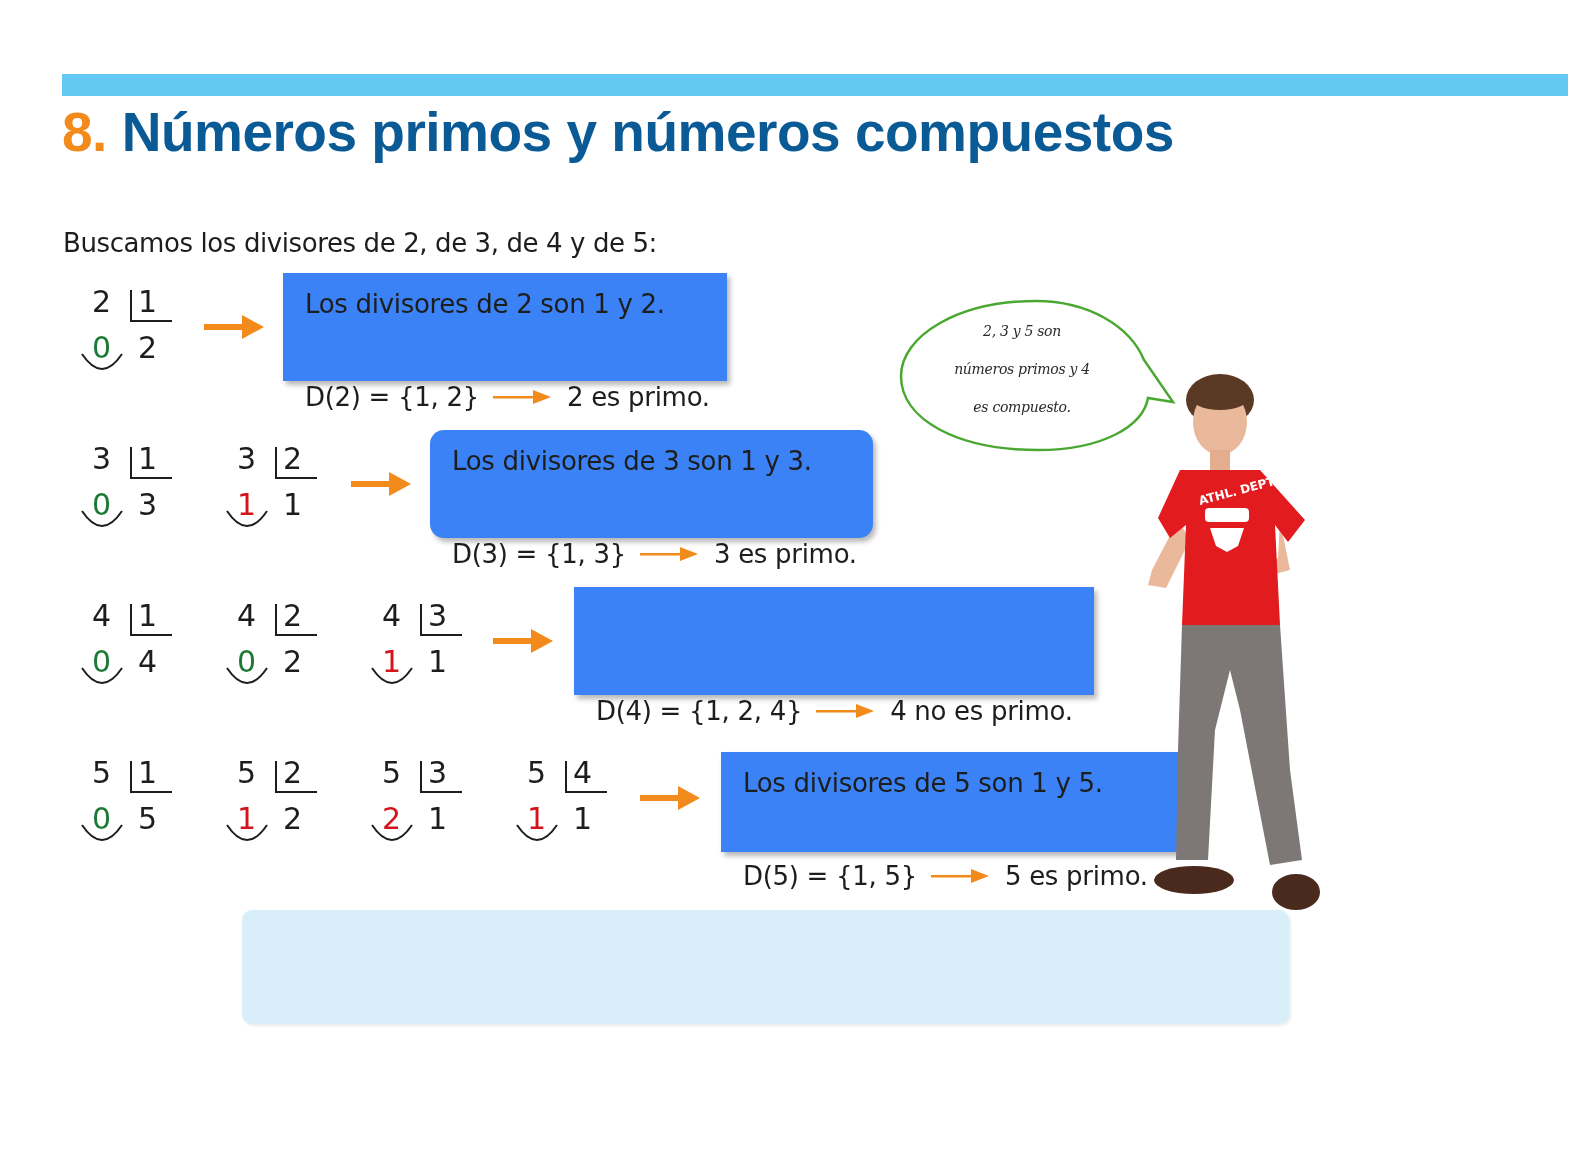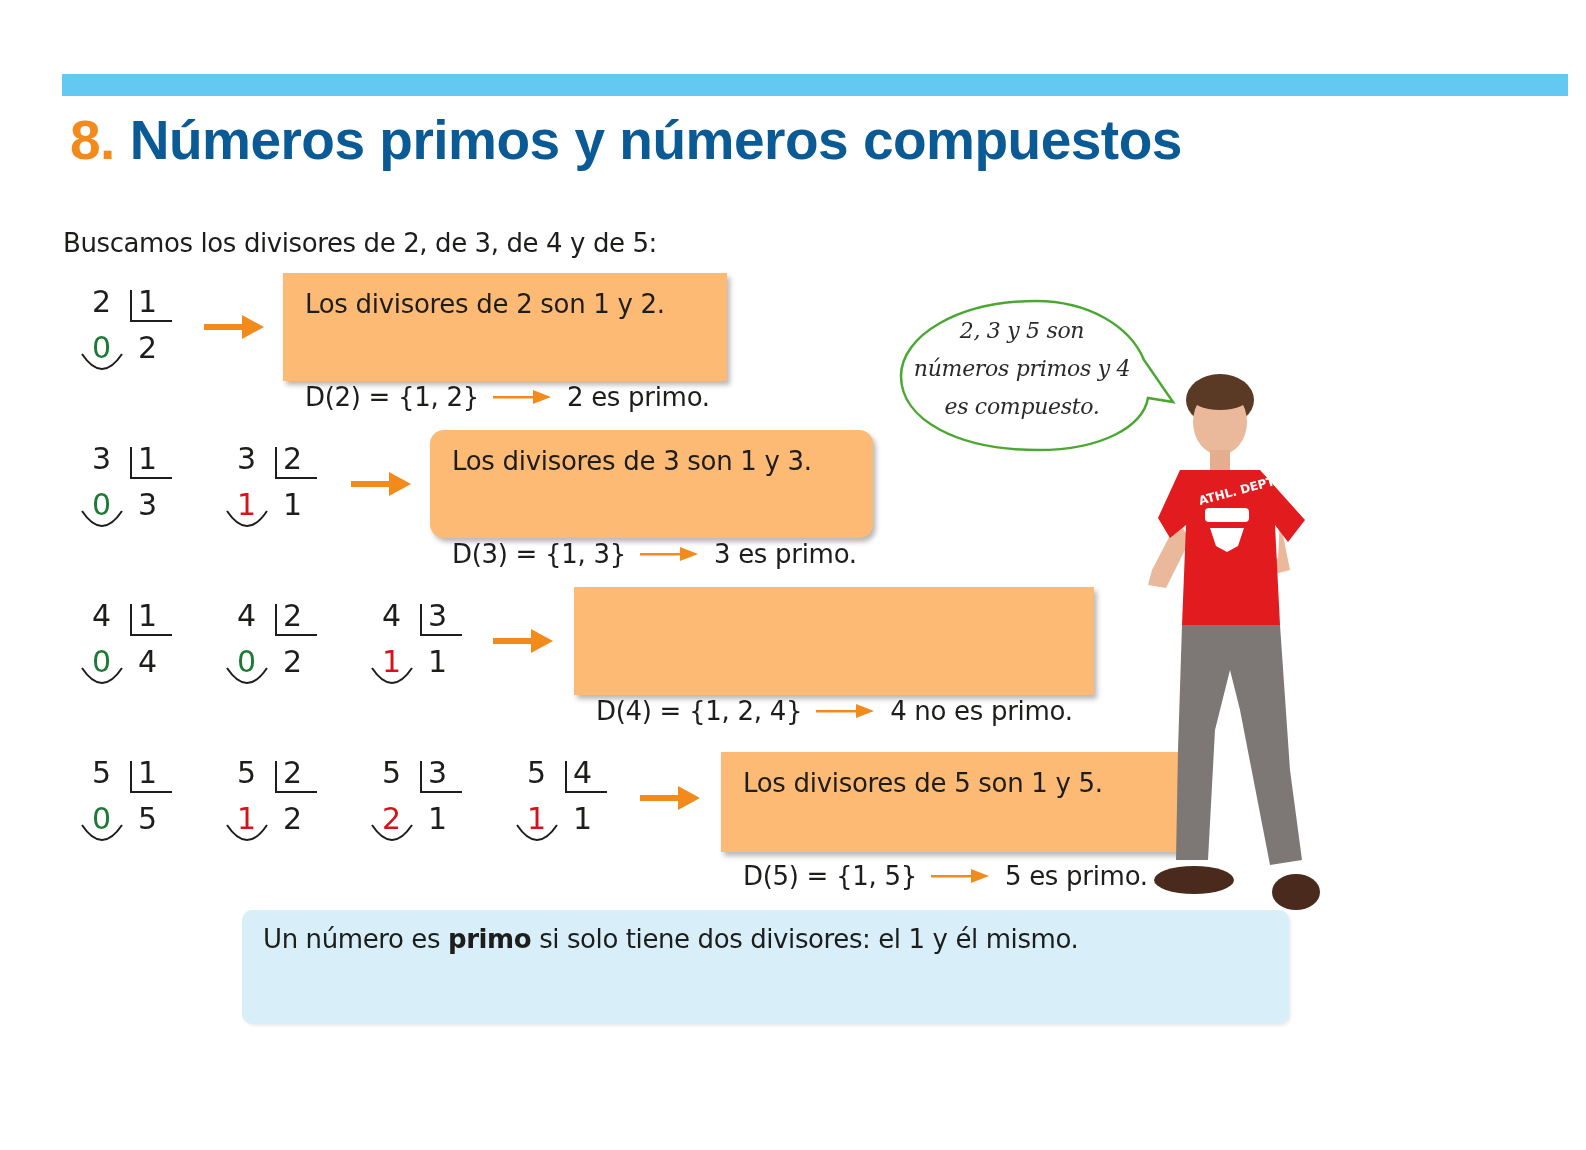--- a/index.html
+++ b/index.html
@@ -1,46 +1,46 @@
 <!DOCTYPE html>
 <html><head>
 <meta charset="utf-8">
 <style>
   html, body { margin:0; padding:0; }
   body { width:1586px; height:1150px; background:#ffffff; position:relative; overflow:hidden;
          font-family:"DejaVu Sans", "Liberation Sans", sans-serif; color:#1d1d1b; }
   .topbar { position:absolute; left:62px; top:74px; width:1506px; height:22px; background:#63c8f2; }
-  .title { position:absolute; left:62px; top:96px; margin:8px; font-size:55px; font-weight:bold;
+  .title { position:absolute; left:62px; top:96px; margin:0; font-size:55px; font-weight:bold;
            font-family:"Liberation Sans", sans-serif; letter-spacing:-0.5px; line-height:72px; }
   .title .num { color:#f28a1c; }
   .title .txt { color:#0a5a96; }
   .intro { position:absolute; left:63px; top:228px; font-size:26px; letter-spacing:-0.4px;
            font-family:"DejaVu Sans", sans-serif; color:#1d1d1b; }
 
   .div { position:absolute; width:100px; height:92px; font-size:30px; font-family:"DejaVu Sans", sans-serif; color:#1d1d1b; }
   .div .dividend { position:absolute; left:12px; top:0; }
   .div .divisor { position:absolute; left:58px; top:0; }
   .div .bracket { position:absolute; left:50px; top:6px; width:40px; height:30px;
                   border-left:2px solid #1d1d1b; border-bottom:2px solid #1d1d1b; }
   .div .remainder { position:absolute; left:12px; top:46px; }
   .div .remainder.zero { color:#1c7a35; }
   .div .remainder.nonzero { color:#d4141a; }
   .div .quotient { position:absolute; left:58px; top:46px; }
   .div .smile { position:absolute; left:0; top:66px; width:44px; height:26px; }
 
   .arrow-big { position:absolute; width:60px; height:24px; }
-  .note { position:absolute; background:#fdba74; box-shadow:3px 4px 5px rgba(0,0,0,0.28);
+  .note { position:absolute; background:#3b82f6; box-shadow:3px 4px 5px rgba(0,0,0,0.28);
           font-size:26px; font-family:"DejaVu Sans", sans-serif; color:#1d1d1b; letter-spacing:-0.3px; }
   .note .line1 { position:absolute; left:22px; top:16px; white-space:nowrap; }
   .note .line2 { position:absolute; left:22px; top:62px; white-space:nowrap; display:flex; align-items:center;margin-top:47px; }
   .note .arrow-small { display:inline-block; width:58px; height:16px; margin:0 16px 0 14px; }
 
   .bubble { position:absolute; left:898px; top:298px; width:280px; height:156px; }
   .bubble-text { position:absolute; left:902px; top:312px; width:240px; text-align:center;
-                 font-family:"DejaVu Serif", serif; font-style:italic; font-size:22px; line-height:38px;
+                 font-family:"DejaVu Serif", serif; font-style:italic; font-size:14px; line-height:38px;
                  color:#2a2a2a; letter-spacing:-0.3px; }
 
   .boy { position:absolute; left:1130px; top:370px; width:200px; height:545px; }
 
   .rule-box { position:absolute; left:242px; top:910px; width:1047px; height:114px;
               background:#d8effa; border-radius:10px; box-shadow:2px 2px 3px rgba(0,0,0,0.08);
               font-size:26px; font-family:"DejaVu Sans", sans-serif; color:#1d1d1b; letter-spacing:-0.4px; }
   .rule-box .r1 { position:absolute; left:21px; top:14px; white-space:nowrap; }
   .rule-box .r2 { position:absolute; left:21px; top:66px; white-space:nowrap; }
   .rule-box b { font-weight:bold; }
@@ -253,14 +253,13 @@
   <rect x="75" y="138" width="44" height="14" rx="4" fill="#ffffff"></rect>
   <path d="M80 158 L114 158 L108 176 L97 182 L86 176 Z" fill="#ffffff"></path>
 
   <path d="M52 255 L150 255 L160 400 L172 490 L140 495 L110 340 L100 300 L85 360 L78 490 L46 490 L48 380 Z" fill="#7d7875"></path>
 
   <ellipse cx="64" cy="510" rx="40" ry="14" fill="#4a2a1c"></ellipse>
   <ellipse cx="166" cy="522" rx="24" ry="18" fill="#4a2a1c"></ellipse>
 </svg>
 
 <div class="rule-box">
-  <div class="r1"><span>Un número es </span><b>primo</b><span> si solo tiene dos divisores: el 1 y él mismo.</span></div>
 </div>
 
 </body></html>

